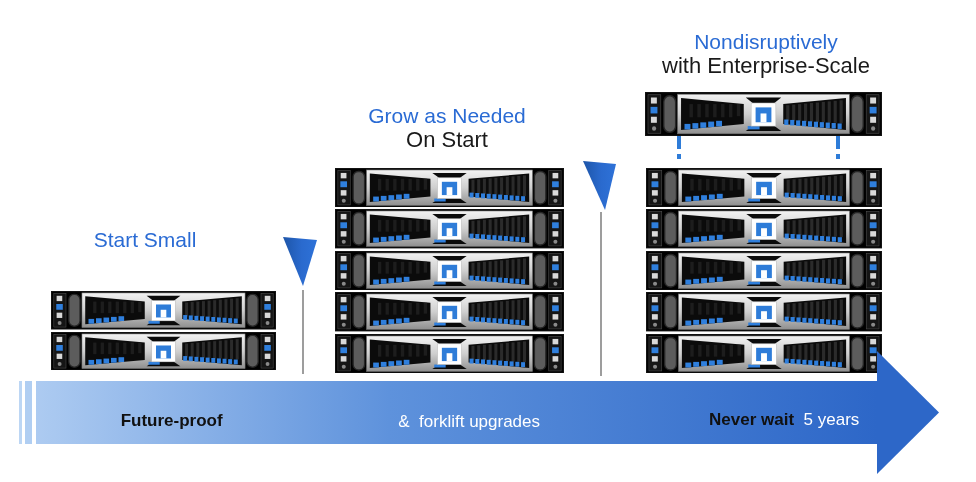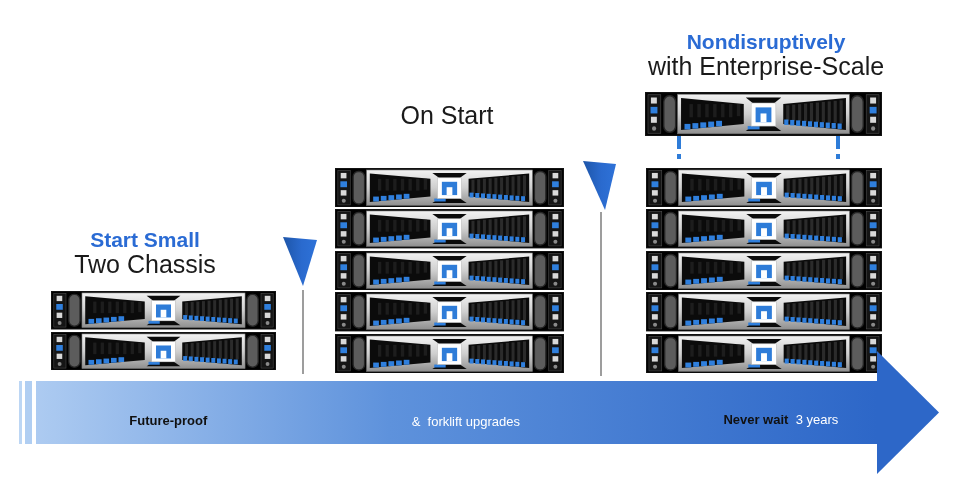--- a/index.html
+++ b/index.html
@@ -4,43 +4,43 @@
 <style>
   html,body{margin:0;padding:0;background:#fff;}
   .canvas{
     position:relative;width:976px;height:482px;background:#ffffff;overflow:hidden;
     font-family:"Liberation Sans",sans-serif;
   }
   .abs{position:absolute;}
 
   
   .group-head{position:absolute;text-align:center;}
-  .group-title{font-size:21px;font-weight:bold;color:#2a6bd4;line-height:25px;}
-  .group-sub{font-size:25px;color:#1a1a1a;line-height:24px;}
+  .group-title{font-size:21px;font-weight:normal;color:#2a6bd4;line-height:25px;}
+  .group-sub{font-size:22px;color:#1a1a1a;line-height:24px;}
 
   
   .stack{position:absolute;display:flex;flex-direction:column;gap:2px;}
   .stack > svg{flex:1 1 0%;min-height:0;width:100%;}
 
   
   .vline{position:absolute;width:2px;background:#9d9d9d;}
   .connector{position:absolute;width:4px;}
   .connector .dash{width:4px;height:13px;background:#2e7cd8;}
   .connector .dot{width:3.5px;height:5px;background:#2e7cd8;margin-top:5px;}
 
   
   .arrow-stripe{position:absolute;top:381px;height:63px;}
   .stripe1{left:19px;width:3px;background:#bcd6f4;}
   .stripe2{left:25px;width:7px;background:#b0cef2;}
   .arrow-body{
     position:absolute;left:36px;top:381px;width:841px;height:63px;
     background:linear-gradient(90deg,#adcbf1 0%,#5e92dc 42%,#2d67c8 100%);
   }
   .arrow-label{position:absolute;text-align:center;}
-  .al-line{font-size:13px;line-height:22px;white-space:pre;}
+  .al-line{font-size:17px;line-height:22px;white-space:pre;}
   .seg-bold-dark{font-weight:bold;color:#111111;}
   .seg-white{color:#ffffff;}
   .seg-bold-white{font-weight:bold;color:#ffffff;}
 </style>
 </head>
 <body>
 
 <svg width="0" height="0" style="position:absolute" aria-hidden="true">
   <defs>
     <linearGradient id="silverGrad" x1="0" y1="0" x2="0" y2="1">
@@ -53,21 +53,20 @@
       <stop offset="0.55" stop-color="#2a6ace"></stop>
       <stop offset="1" stop-color="#2e72d8"></stop>
     </linearGradient>
   </defs>
 </svg>
 
 <div class="canvas">
 
   <div class="group-head" style="left:26px;top:227px;width:238px;">
     <div class="group-title">Start Small</div>
-    <div class="group-sub">Two Chassis</div>
   </div>
   <div class="stack" style="left:51px;top:291px;width:225px;height:79px;">
       <svg class="chassis" viewBox="0 0 240 40" preserveAspectRatio="none" xmlns="http://www.w3.org/2000/svg">
     <rect x="0" y="0" width="240" height="40" fill="#141414"></rect>
     <rect x="1.2" y="1" width="237.6" height="38" fill="#000000"></rect>
 
     <rect x="3" y="2.5" width="13" height="35" fill="#151515" stroke="#4d4d4d" stroke-width="0.6"></rect>
     <rect x="6" y="5" width="6" height="5.5" fill="#d9d9d9"></rect>
     <rect x="5.6" y="13.5" width="7" height="6" fill="#2f7fdd"></rect>
     <rect x="6" y="22.5" width="6" height="5.5" fill="#d9d9d9"></rect>
@@ -210,20 +209,21 @@
     </g>
   </svg>
     </div>
 
   <svg class="abs" style="left:281px;top:234px;" width="38" height="54" viewBox="0 0 38 54">
     <polygon points="2,3 36,6 22,52" fill="url(#triGrad)"></polygon>
   </svg>
   <div class="vline" style="left:302px;top:290px;height:84px;"></div>
 
   <div class="group-head" style="left:328px;top:103px;width:238px;">
+    <div class="group-title">Grow as Needed</div>
     <div class="group-sub">On Start</div>
   </div>
   <div class="stack" style="left:335px;top:168px;width:229px;height:205px;">
       <svg class="chassis" viewBox="0 0 240 40" preserveAspectRatio="none" xmlns="http://www.w3.org/2000/svg">
     <rect x="0" y="0" width="240" height="40" fill="#141414"></rect>
     <rect x="1.2" y="1" width="237.6" height="38" fill="#000000"></rect>
 
     <rect x="3" y="2.5" width="13" height="35" fill="#151515" stroke="#4d4d4d" stroke-width="0.6"></rect>
     <rect x="6" y="5" width="6" height="5.5" fill="#d9d9d9"></rect>
     <rect x="5.6" y="13.5" width="7" height="6" fill="#2f7fdd"></rect>
@@ -1064,20 +1064,20 @@
   </div>
 
   <div class="arrow-label" style="left:345px;top:389px;width:220px;">
     <div class="al-line">
       <span class="seg-white">&amp;  forklift upgrades</span>
     </div>
   </div>
 
   <div class="arrow-label" style="left:660px;top:387px;width:220px;">
     <div class="al-line">
-      <span class="seg-bold-dark">Never wait</span><span class="seg-white">  3 years</span>
+      <span class="seg-bold-dark">Never wait</span><span class="seg-white">  5 years</span>
     </div>
     <div class="al-line">
       <span class="seg-white">for an upgrade</span>
     </div>
   </div>
 
 </div>
 
 </body></html>

